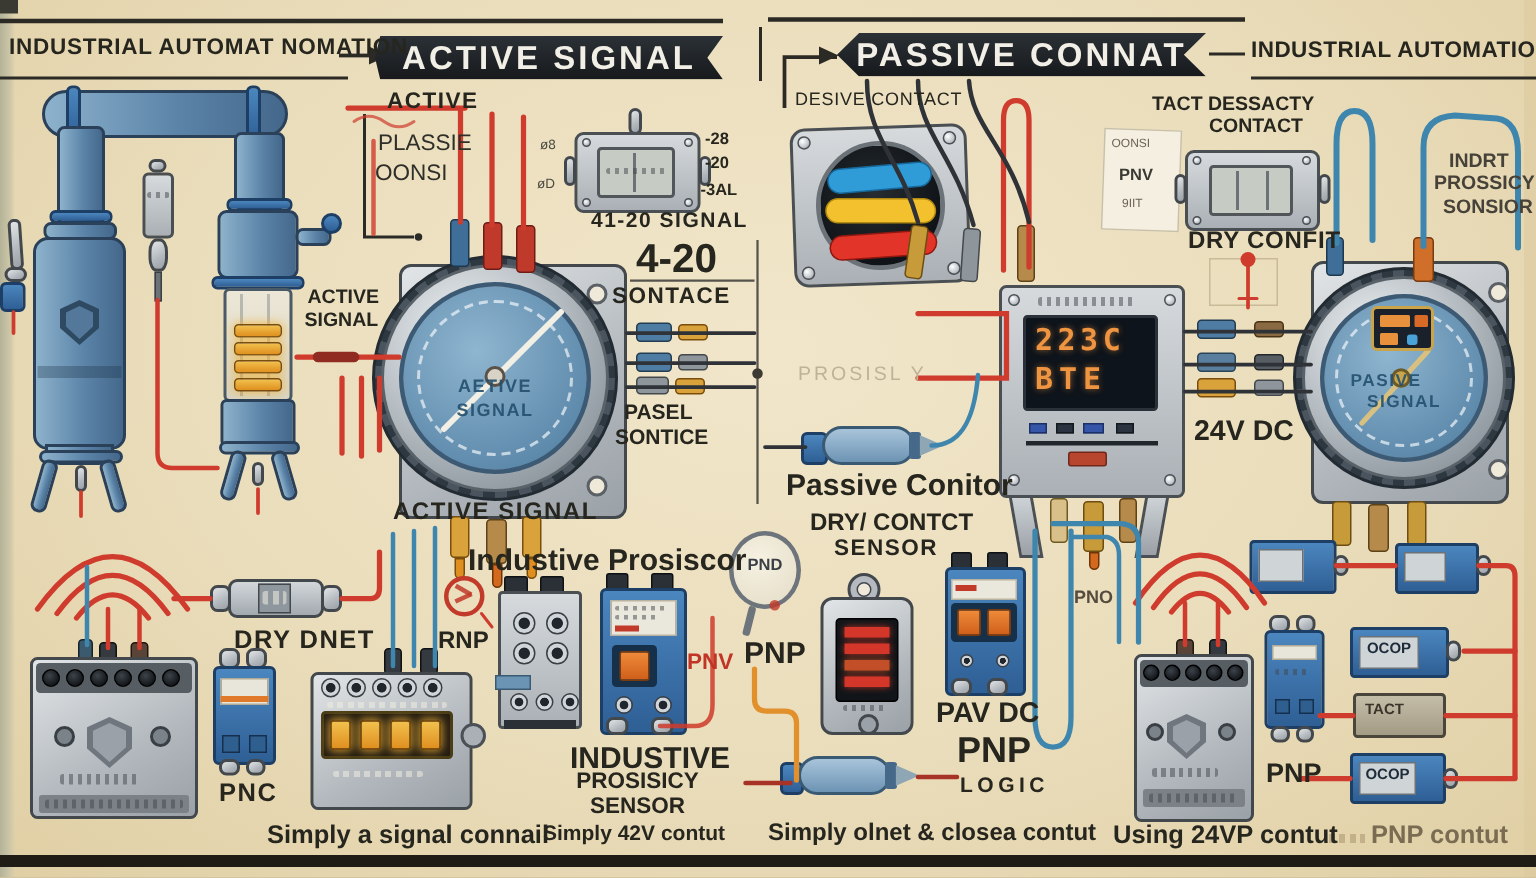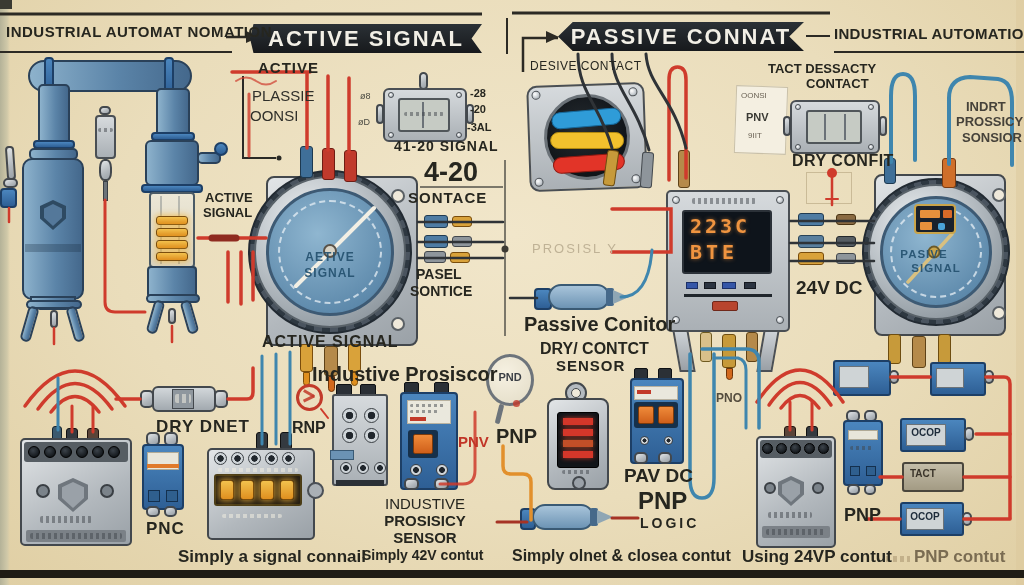--- a/index.html
+++ b/index.html
@@ -507,21 +507,21 @@
   <span class="t" style="left:524px;top:314px;font-size:20px;font-weight:bold">Passive Conitor</span>
   <span class="face-txt" style="left:880px;top:248px;width:88px;font-size:11.5px">PASIVE</span>
   <span class="face-txt" style="left:880px;top:262px;width:112px;font-size:11.5px">SIGNAL</span>
 
   <span class="t" style="left:156px;top:418px;font-size:17px;font-weight:bold;letter-spacing:1px">DRY DNET</span>
   <span class="t" style="left:146px;top:520px;font-size:17px;font-weight:bold;letter-spacing:1px">PNC</span>
 
   <span class="t" style="left:312px;top:364px;font-size:20px;font-weight:600">Industive Prosiscor</span>
   <span class="t" style="left:292px;top:420px;font-size:16px;font-weight:bold">RNP</span>
   <span class="t" style="left:458px;top:434px;font-size:15px;font-weight:bold;color:#c13527">PNV</span>
-  <span class="t" style="left:380px;top:496px;width:90px;text-align:center;font-size:15px;font-weight:normal">INDUSTIVE</span>
+  <span class="t" style="left:380px;top:496px;width:90px;text-align:center;font-size:20px;font-weight:bold">INDUSTIVE</span>
   <span class="t" style="left:380px;top:513px;width:90px;text-align:center;font-size:15px;font-weight:bold">PROSISICY</span>
   <span class="t" style="left:380px;top:530px;width:90px;text-align:center;font-size:15px;font-weight:bold">SENSOR</span>
 
   <span class="t" style="left:540px;top:341px;font-size:16px;font-weight:bold">DRY/ CONTCT</span>
   <span class="t" style="left:556px;top:358px;font-size:15px;font-weight:bold;letter-spacing:1px">SENSOR</span>
   <span class="t" style="left:488px;top:372px;width:44px;text-align:center;font-size:11px;font-weight:bold;color:#3b3f45">PND</span>
   <span class="t" style="left:496px;top:426px;font-size:20px;font-weight:bold">PNP</span>
   <span class="t" style="left:624px;top:466px;font-size:19px;font-weight:800">PAV DC</span>
   <span class="t" style="left:638px;top:488px;font-size:24px;font-weight:800">PNP</span>
   <span class="t" style="left:640px;top:516px;font-size:14px;font-weight:bold;letter-spacing:3px">LOGIC</span>

